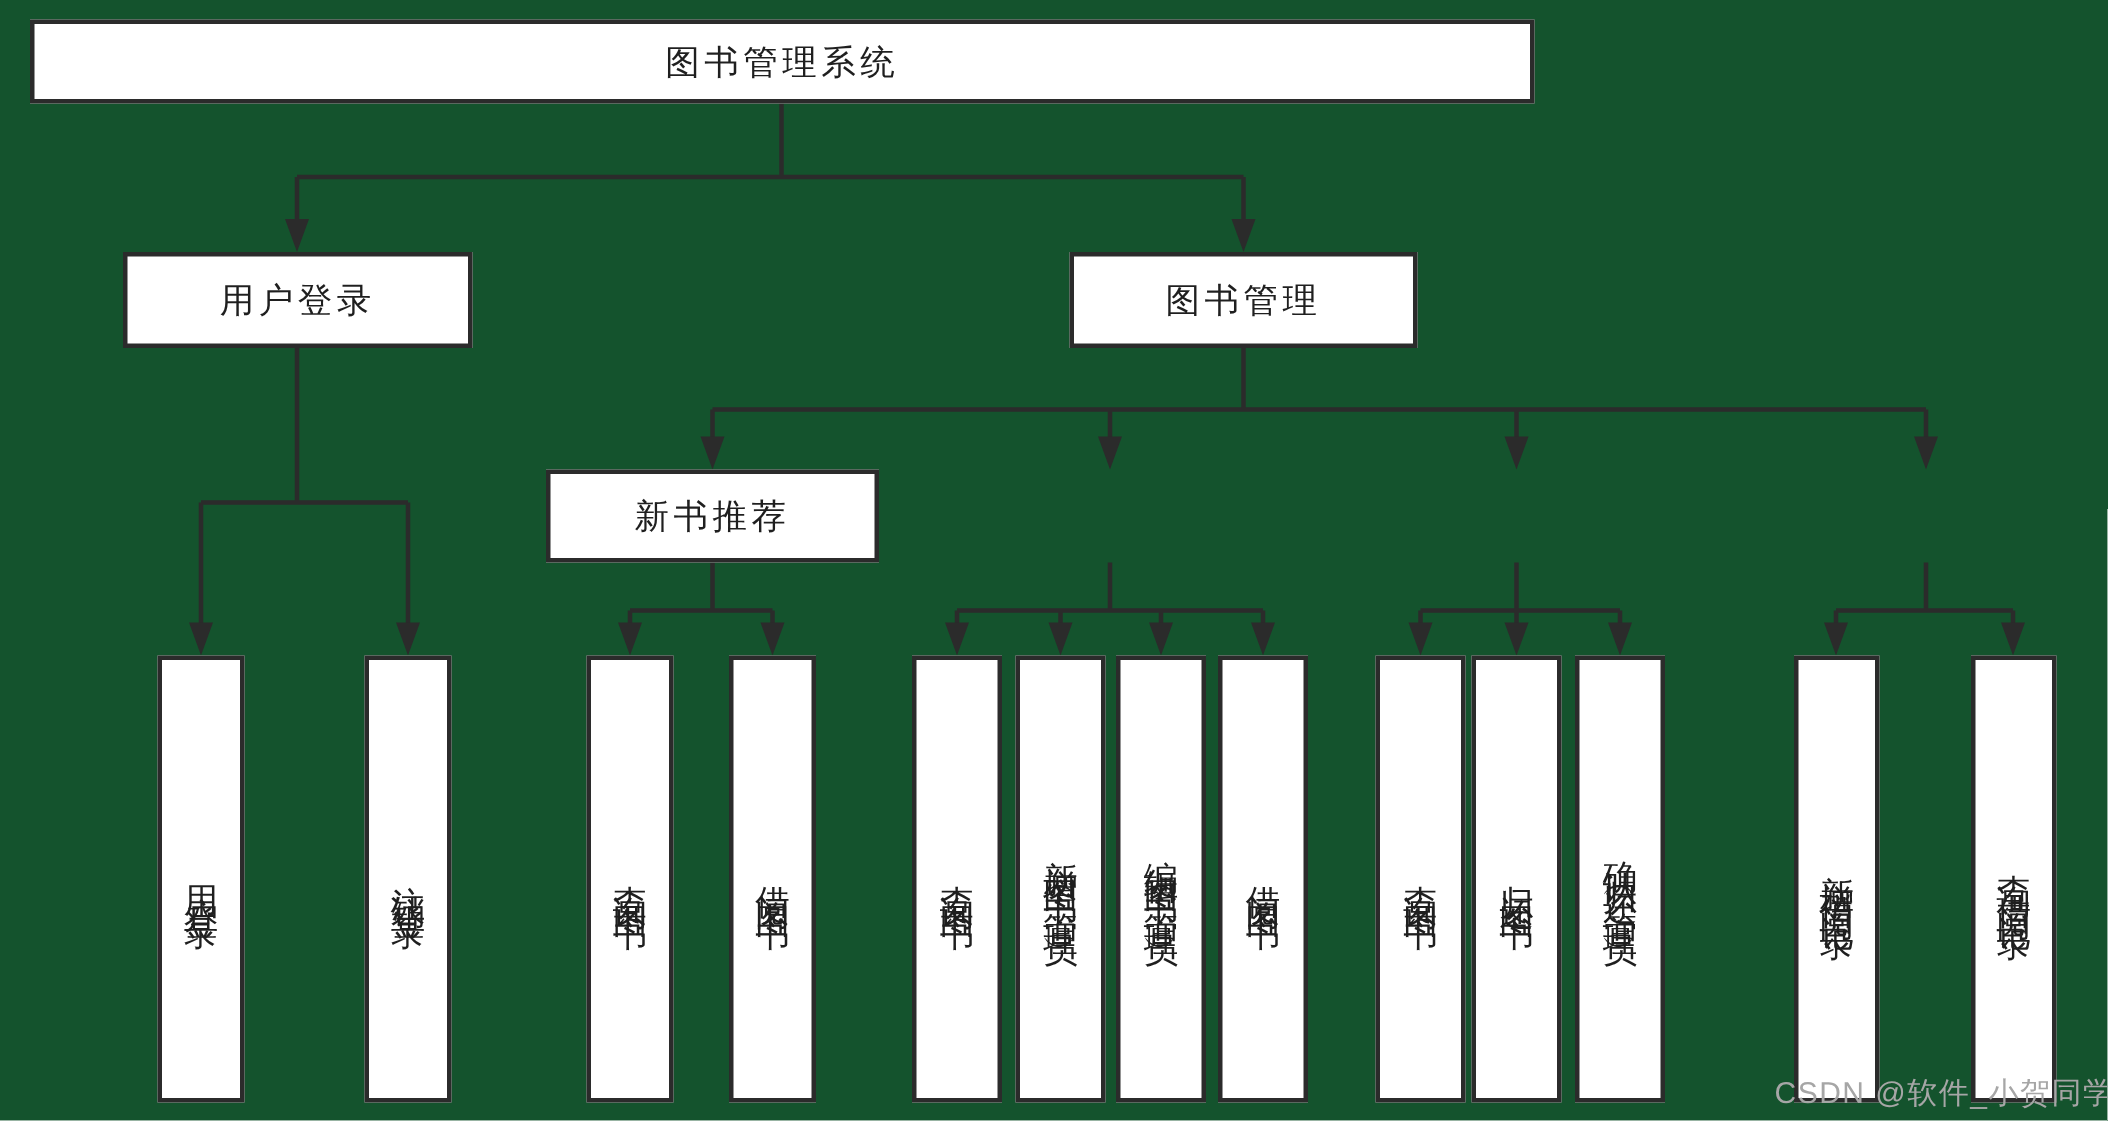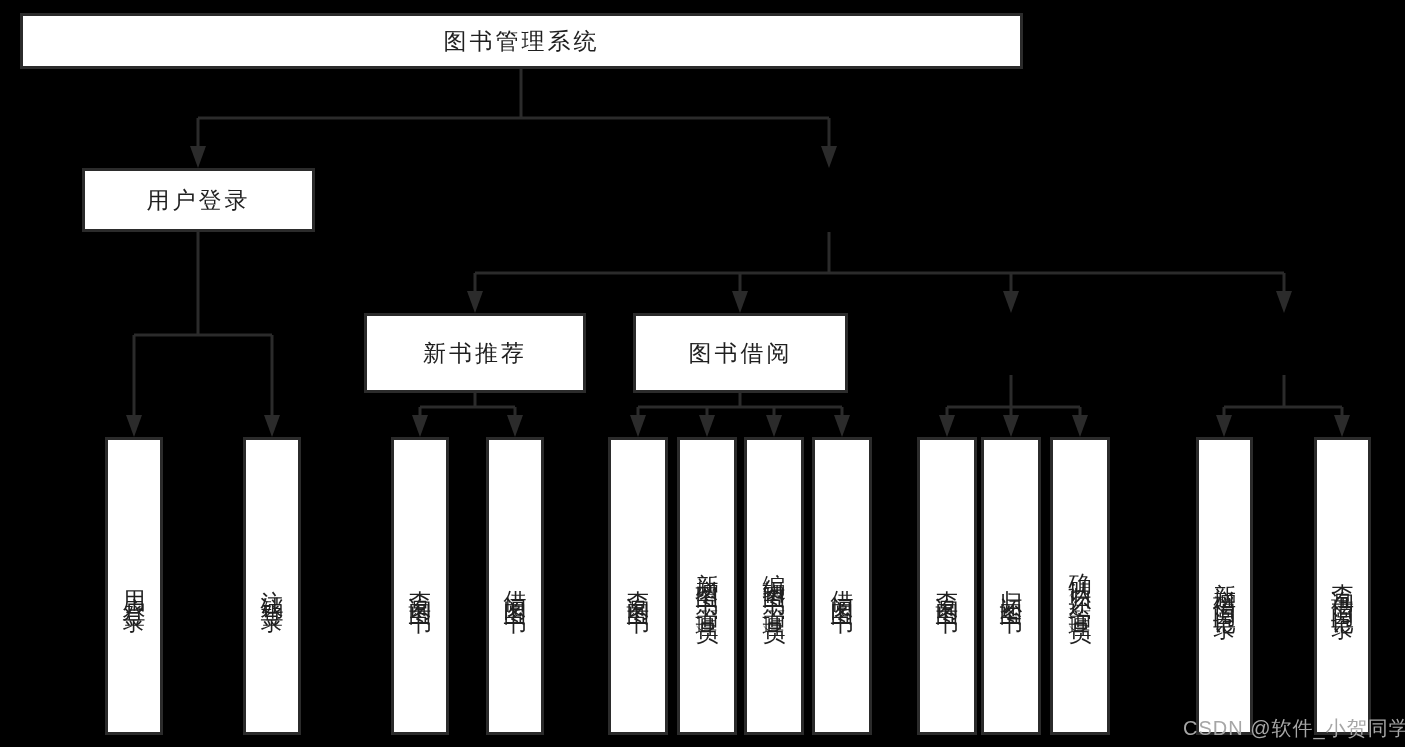--- a/index.html
+++ b/index.html
@@ -5,21 +5,21 @@
   html, body {
     margin: 0;
     padding: 0;
     background: #ffffff;
     font-family: "Liberation Sans", "DejaVu Sans", sans-serif;
   }
   .canvas {
     position: relative;
     width: 1405px;
     height: 747px;
-    background: #000000;
+    background: #14532d;
     overflow: hidden;
   }
   .connectors {
     position: absolute;
     left: 0; top: 0;
     width: 1405px;
     height: 747px;
     z-index: 1;
   }
   .node {
@@ -33,21 +33,21 @@
     justify-content: center;
     z-index: 2;
   }
   .hbox {
     font-size: 23px;
     letter-spacing: 3px;
     white-space: nowrap;
   }
   .root-box   { left: 20px;  top: 13px;  width: 1003px; height: 56px; }
   .lvl2       { top: 168px; height: 64px; }
-  .lvl3       { top: 313px; height: 80px; }
+  .lvl3       { top: 313px; height: 62px; }
   .vbox {
     top: 437px;
     height: 298px;
     writing-mode: vertical-rl;
     text-orientation: mixed;
     font-size: 23px;
     letter-spacing: 7px;
     line-height: 1;
   }
   .watermark {
@@ -102,23 +102,23 @@
       <polygon points="1003,415 1019,415 1011,437"></polygon>
       <polygon points="1072,415 1088,415 1080,437"></polygon>
       <polygon points="1216,415 1232,415 1224,437"></polygon>
       <polygon points="1334,415 1350,415 1342,437"></polygon>
     </g>
   </svg>
 
   <div class="node hbox root-box">图书管理系统</div>
 
   <div class="node hbox lvl2" style="left:82px;width:233px">用户登录</div>
+  <div class="node hbox lvl2" style="left:713px;width:232px">图书管理</div>
 
   <div class="node hbox lvl3" style="left:364px;width:222px">新书推荐</div>
-  <div class="node hbox lvl3" style="left:633px;width:215px">图书借阅</div>
 
   <div class="node vbox" style="left:105px;width:58px">用户登录</div>
   <div class="node vbox" style="left:243px;width:58px">注销登录</div>
 
   <div class="node vbox" style="left:391px;width:58px">查询图书</div>
   <div class="node vbox" style="left:486px;width:58px">借阅图书</div>
 
   <div class="node vbox" style="left:608px;width:60px">查询图书</div>
   <div class="node vbox" style="left:677px;width:60px">新增图书（管理员）</div>
   <div class="node vbox" style="left:744px;width:60px">编辑图书（管理员）</div>

